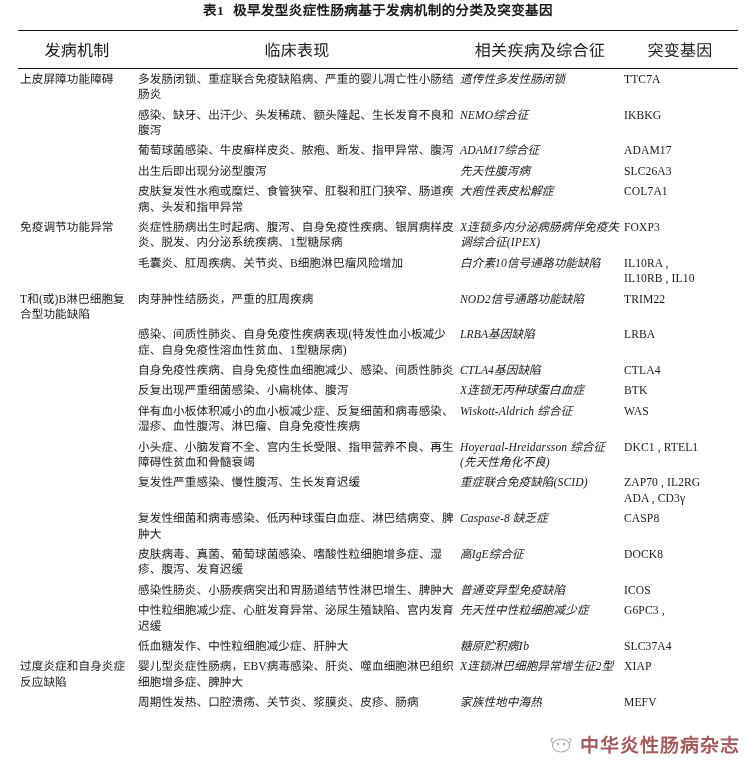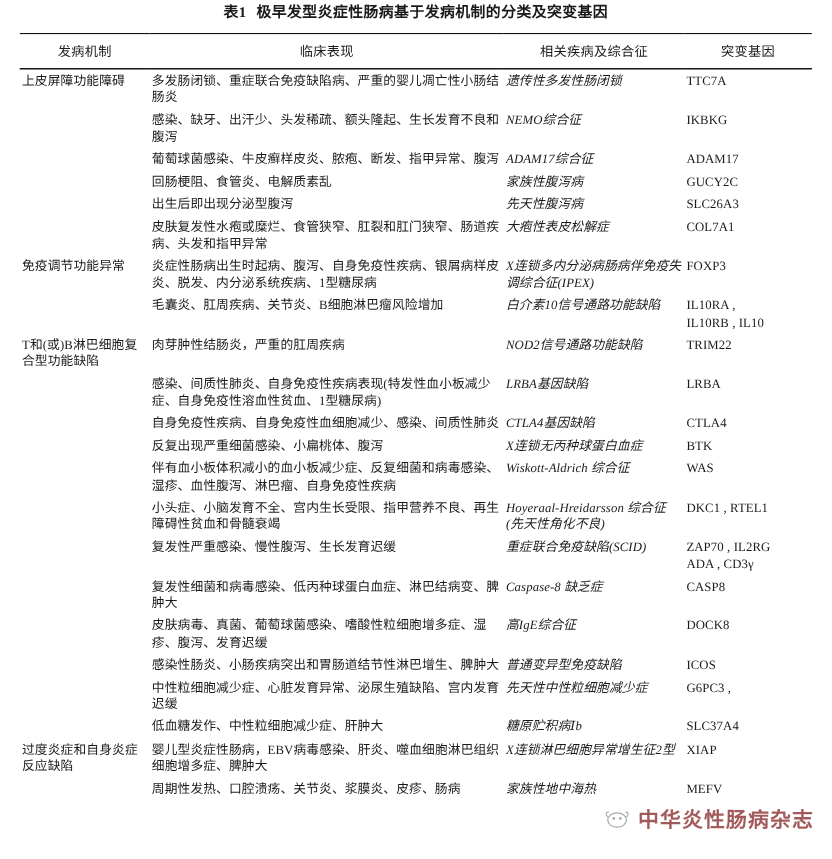--- a/index.html
+++ b/index.html
@@ -40,21 +40,21 @@
   }
 
   
   table.reg-table {
     width: 100%;
     border-collapse: collapse;
     table-layout: fixed;
   }
 
   table.reg-table thead th {
-    font-size: 12px;
+    font-size: 16px;
     font-weight: normal;
     text-align: center;
     padding: 6px 2px 7px 2px;
     letter-spacing: 0.3px;
     vertical-align: middle;
   }
 
   
   .rule-top {
     border-top: 1.6px solid #111;
@@ -178,26 +178,20 @@
           <td class="gene">IKBKG</td>
         </tr>
         <tr class="spaced">
           <td class="mech"></td>
           <td class="clin">葡萄球菌感染、牛皮癣样皮炎、脓疱、断发、指甲异常、腹泻</td>
           <td class="dis">ADAM17综合征</td>
           <td class="gene">ADAM17</td>
         </tr>
         <tr class="spaced">
           <td class="mech"></td>
-          <td class="clin">回肠梗阻、食管炎、电解质素乱</td>
-          <td class="dis">家族性腹泻病</td>
-          <td class="gene">GUCY2C</td>
-        </tr>
-        <tr class="spaced">
-          <td class="mech"></td>
           <td class="clin">出生后即出现分泌型腹泻</td>
           <td class="dis">先天性腹泻病</td>
           <td class="gene">SLC26A3</td>
         </tr>
         <tr class="spaced">
           <td class="mech"></td>
           <td class="clin">皮肤复发性水疱或糜烂、食管狭窄、肛裂和肛门狭窄、肠道疾病、头发和指甲异常</td>
           <td class="dis">大疱性表皮松解症</td>
           <td class="gene">COL7A1</td>
         </tr>

